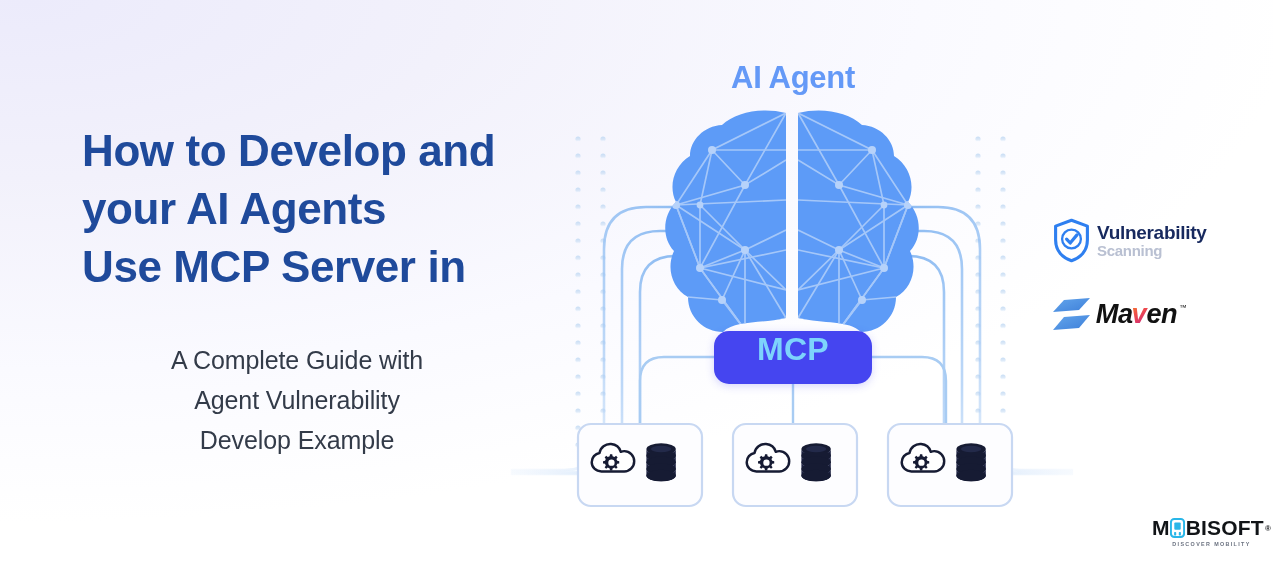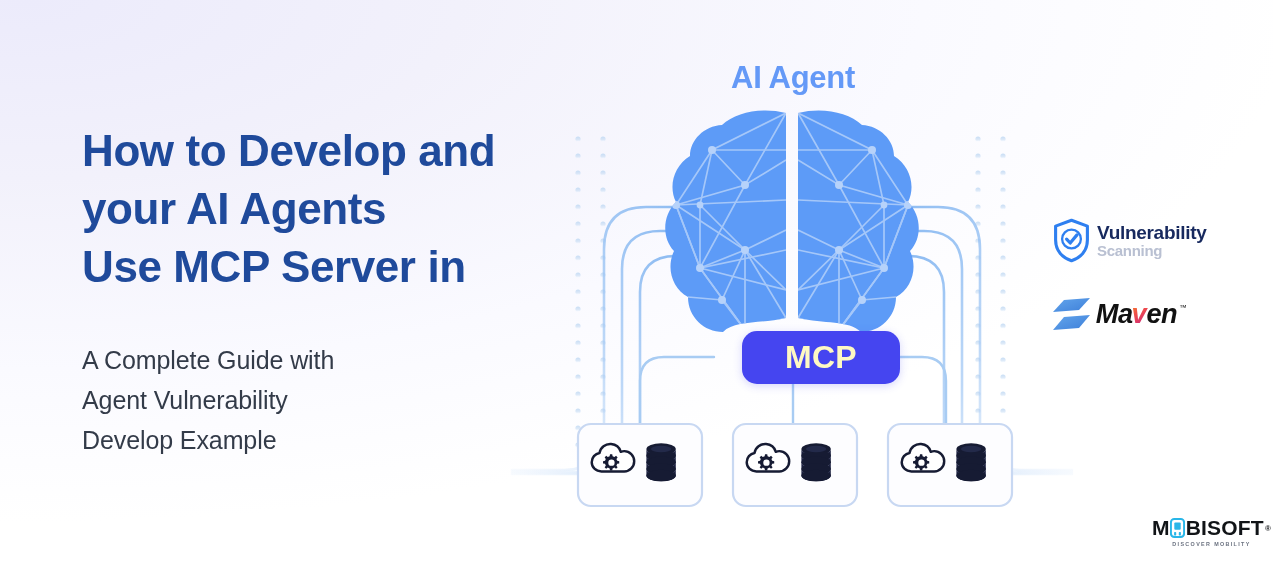--- a/index.html
+++ b/index.html
@@ -21,39 +21,38 @@
   
   #headline{
     position:absolute;left:82px;top:122px;width:500px;
     font-size:44px;line-height:58px;font-weight:700;
     color:#1f4a9b;letter-spacing:-0.4px;
   }
   #headline .ln{display:block;white-space:nowrap;}
   #subhead{
     position:absolute;left:82px;top:340px;width:430px;
     font-size:25px;line-height:40px;font-weight:400;
-    color:#333b49;letter-spacing:-0.1px;
+    color:#333b49;letter-spacing:-0.1px;text-align:center;
   }
   #subhead .ln{display:block;white-space:nowrap;}
 
   
   #ai-agent-label{
     position:absolute;left:640px;top:60px;width:306px;
     text-align:center;font-size:31px;font-weight:700;
     color:#6499f7;letter-spacing:-0.3px;
   }
 
   
   #mcp-badge{
     position:absolute;left:714px;top:331px;width:158px;height:53px;
     border-radius:15px;background:#4545f0;
-    display:flex;align-items:center;justify-content:center;
-    color:#fef9c3;font-size:32px;font-weight:700;letter-spacing:0.3px;
+    display:flex;justify-content:center;
+    color:#7dd3fc;font-size:32px;font-weight:700;letter-spacing:0.3px;
     box-shadow:0 2px 8px rgba(69,69,240,.22);
-    margin-left:28px;
   }
 
   
   #vuln-logo{
     position:absolute;left:1052px;top:218px;
     display:flex;align-items:center;gap:6px;
   }
   #vuln-logo .txt{line-height:1.04;}
   #vuln-logo .t1{font-size:19px;font-weight:700;color:#17295e;letter-spacing:-0.3px;}
   #vuln-logo .t2{font-size:15px;font-weight:700;color:#b9c0d2;letter-spacing:-0.3px;}

